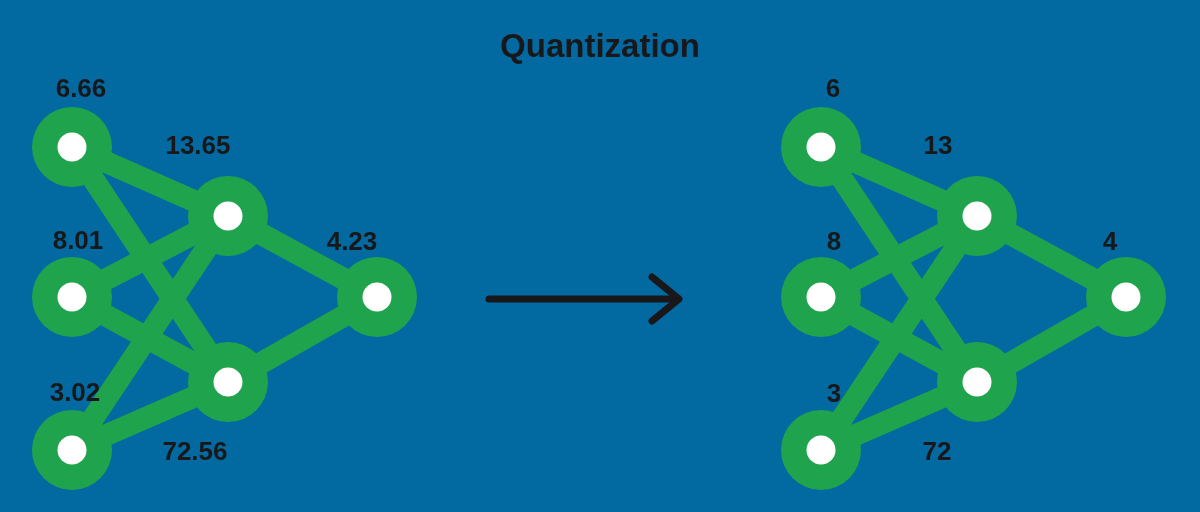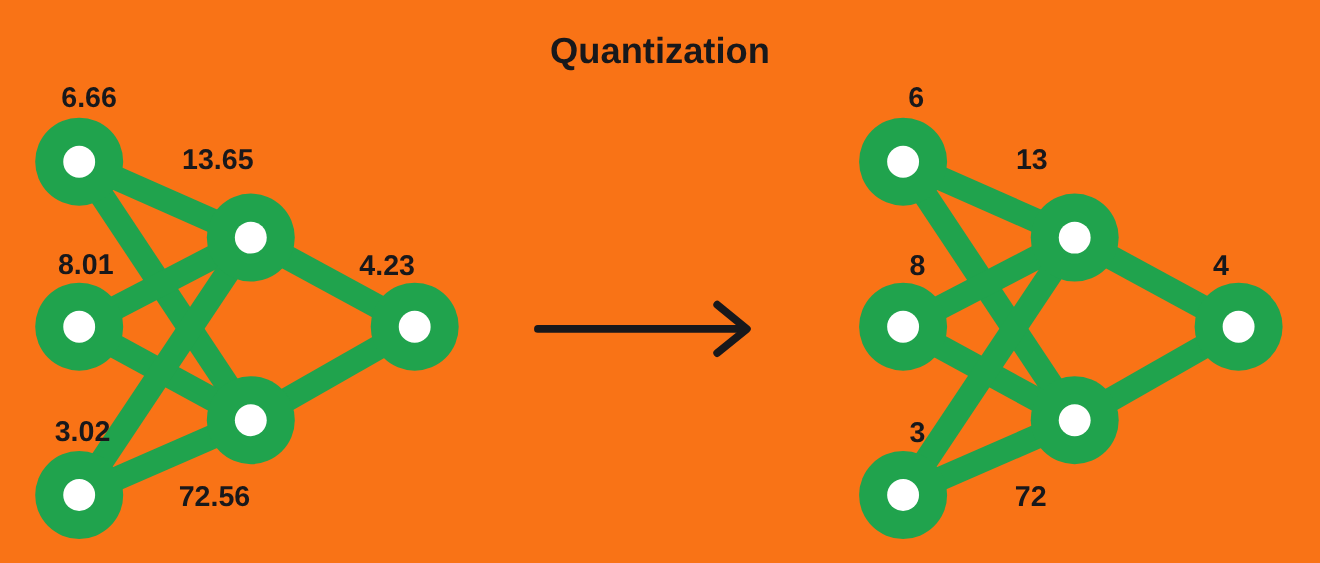--- a/index.html
+++ b/index.html
@@ -4,21 +4,21 @@
 <style>
   html, body {
     margin: 0;
     padding: 0;
     background: #ffffff;
   }
   .stage {
     position: relative;
     width: 1200px;
     height: 512px;
-    background: #f97316;
+    background: #0369a1;
     overflow: hidden;
     font-family: "Liberation Sans", sans-serif;
   }
   svg.diagram {
     position: absolute;
     inset: 0;
     display: block;
   }
   text.weight-label {
     font-family: "Liberation Sans", "DejaVu Sans", sans-serif;

